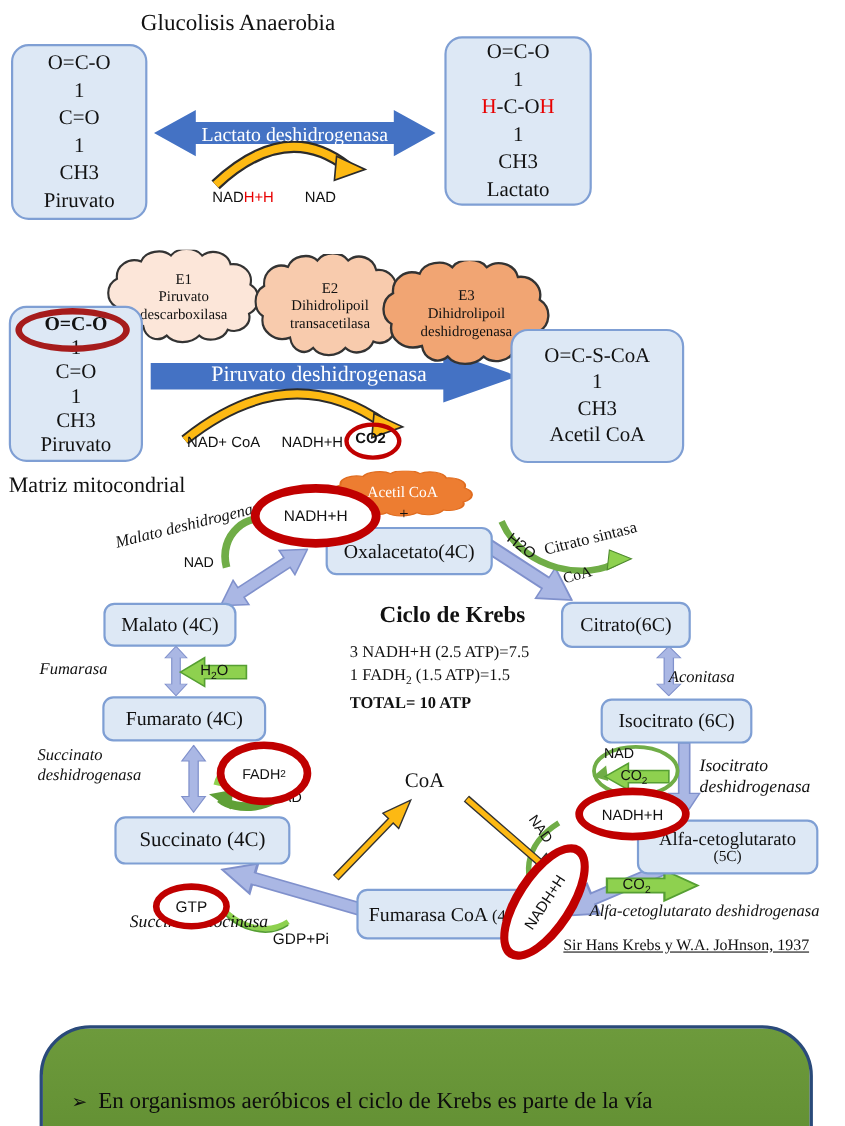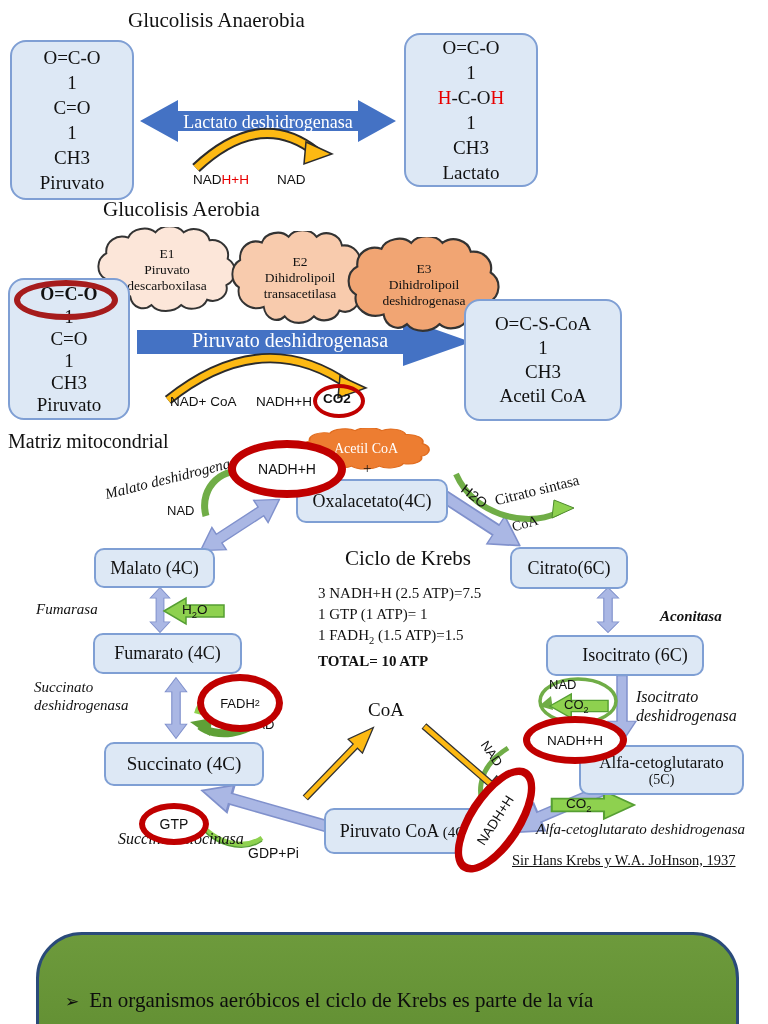--- a/index.html
+++ b/index.html
@@ -65,21 +65,20 @@
 
   <div class="box molbox" style="left:404px;top:33px;width:130px;height:150px;">
     <div class="mol-line">O=C-O</div>
     <div class="mol-line">1</div>
     <div class="mol-line"><span style="color:#e80000;">H</span><span>-C-O</span><span style="color:#e80000;">H</span></div>
     <div class="mol-line">1</div>
     <div class="mol-line">CH3</div>
     <div class="mol-line">Lactato</div>
   </div>
 
-  <div class="title" style="left:103px;top:197px;">Glucolisis Aerobia</div>
 
   <div class="cloud" style="left:96px;top:227px;width:142px;height:86px;">
     <svg viewBox="0 0 220 130" preserveAspectRatio="none">
         <path d="M53,105 C30,112 10,96 14,78 C0,70 0,48 16,40 C14,22 32,10 50,16 C56,2 80,-2 92,8 C102,-4 126,-4 136,8 C150,-2 172,4 176,20 C194,18 208,32 204,48 C220,58 218,80 202,88 C206,104 188,116 172,110 C166,124 144,128 132,118 C120,130 96,130 86,118 C74,128 56,122 53,105 Z" fill="#fce6d9" stroke="#333" stroke-width="3"></path>
       </svg>
     <div class="ctext">
         <span>E1</span>
         <span>Piruvato</span>
         <span>descarboxilasa</span>
       </div>
@@ -162,24 +161,23 @@
     </svg>
   </div>
   <div class="rell" style="left:228px;top:440px;width:102px;height:42px;border-width:8px;font-size:14px;">
       <span>NADH+H</span>
     </div>
 
   <div class="box" style="left:296px;top:479px;width:148px;height:40px;font-size:18px;">
       <span>Oxalacetato(4C)</span>
     </div>
 
-  <div class="lbl" style="left:345px;top:546px;font-size:21px;font-weight:normal;">Ciclo de Krebs</div>
+  <div class="lbl" style="left:345px;top:546px;font-size:21px;font-weight:bold;">Ciclo de Krebs</div>
   <div class="lbl" style="left:318px;top:583px;font-size:15px;line-height:21px;">
     <div>3 NADH+H (2.5 ATP)=7.5</div>
-    <div>1 GTP (1 ATP)= 1</div>
     <div><span>1 FADH</span><sub>2</sub><span> (1.5 ATP)=1.5</span></div>
     <div style="font-weight:bold;">TOTAL= 10 ATP</div>
   </div>
 
   <div class="arrow" style="left:436px;top:501px;width:92px;height:40px;transform:rotate(33deg);">
     <svg viewBox="0 0 100 34" preserveAspectRatio="none">
         <polygon points="1,12 68,12 68,3 99,17 68,31 68,22 1,22" fill="#aab7e4" stroke="#8091cc" stroke-width="1.5"></polygon>
       </svg>
   </div>
   <div class="arrow" style="left:448px;top:468px;width:130px;height:62px;">
@@ -194,23 +192,23 @@
 
   <div class="box" style="left:510px;top:547px;width:114px;height:38px;font-size:18px;">
       <span>Citrato(6C)</span>
     </div>
 
   <div class="arrow" style="left:585px;top:597px;width:46px;height:26px;transform:rotate(90deg);">
     <svg viewBox="0 0 100 34" preserveAspectRatio="none">
         <polygon points="1,17 24,3 24,11.5 76,11.5 76,3 99,17 76,31 76,22.5 24,22.5 24,31" fill="#aab7e4" stroke="#8091cc" stroke-width="1.5"></polygon>
       </svg>
   </div>
-  <div class="enzyme" style="left:660px;top:607px;font-weight:bold;">Aconitasa</div>
-
-  <div class="box" style="left:546px;top:635px;width:134px;height:37px;font-size:18px;padding-left:20px;">
+  <div class="enzyme" style="left:608px;top:607px;">Aconitasa</div>
+
+  <div class="box" style="left:546px;top:635px;width:134px;height:37px;font-size:18px;">
       <span>Isocitrato (6C)</span>
     </div>
 
   <div class="arrow" style="left:588px;top:692px;width:68px;height:34px;transform:rotate(90deg);">
     <svg viewBox="0 0 100 34" preserveAspectRatio="none">
         <polygon points="1,12 68,12 68,3 99,17 68,31 68,22 1,22" fill="#aab7e4" stroke="#8091cc" stroke-width="1.5"></polygon>
       </svg>
   </div>
   <div class="enzyme" style="left:636px;top:687px;font-size:16px;line-height:19px;font-family:Liberation Serif, serif;">
     <div>Isocitrato</div>
@@ -256,21 +254,21 @@
     <svg viewBox="0 0 60 92">
       <path d="M46,6 C14,26 10,58 34,80" stroke="#70ad47" stroke-width="5" fill="none"></path>
       <polygon points="24,76 44,84 28,92" fill="#8ed14f" stroke="#4e8a2e" stroke-width="1"></polygon>
     </svg>
   </div>
   <div class="rell" style="left:435px;top:792px;width:104px;height:40px;border-width:8px;font-size:13.5px;transform:rotate(-57deg);">
       <span>NADH+H</span>
     </div>
 
   <div class="box" style="left:324px;top:808px;width:158px;height:42px;">
-    <div><span style="font-size:18px;">Piruvato CoA </span><span style="font-size:15px;">(4C)</span></div>
+    <div><span style="font-size:18px;">Fumarasa CoA </span><span style="font-size:15px;">(4C)</span></div>
   </div>
 
   <div class="lbl" style="left:368px;top:699px;font-size:19px;">CoA</div>
   <div class="arrow" style="left:290px;top:751px;width:100px;height:22px;transform:rotate(-46deg);">
     <svg viewBox="0 0 100 22" preserveAspectRatio="none">
         <polygon points="0,8 72,8 72,1 98,11 72,21 72,14 0,14" fill="#fdb913" stroke="#333" stroke-width="1.3"></polygon>
       </svg>
   </div>
   <div class="arrow" style="left:409px;top:755px;width:122px;height:22px;transform:rotate(41deg);">
     <svg viewBox="0 0 100 22" preserveAspectRatio="none">

